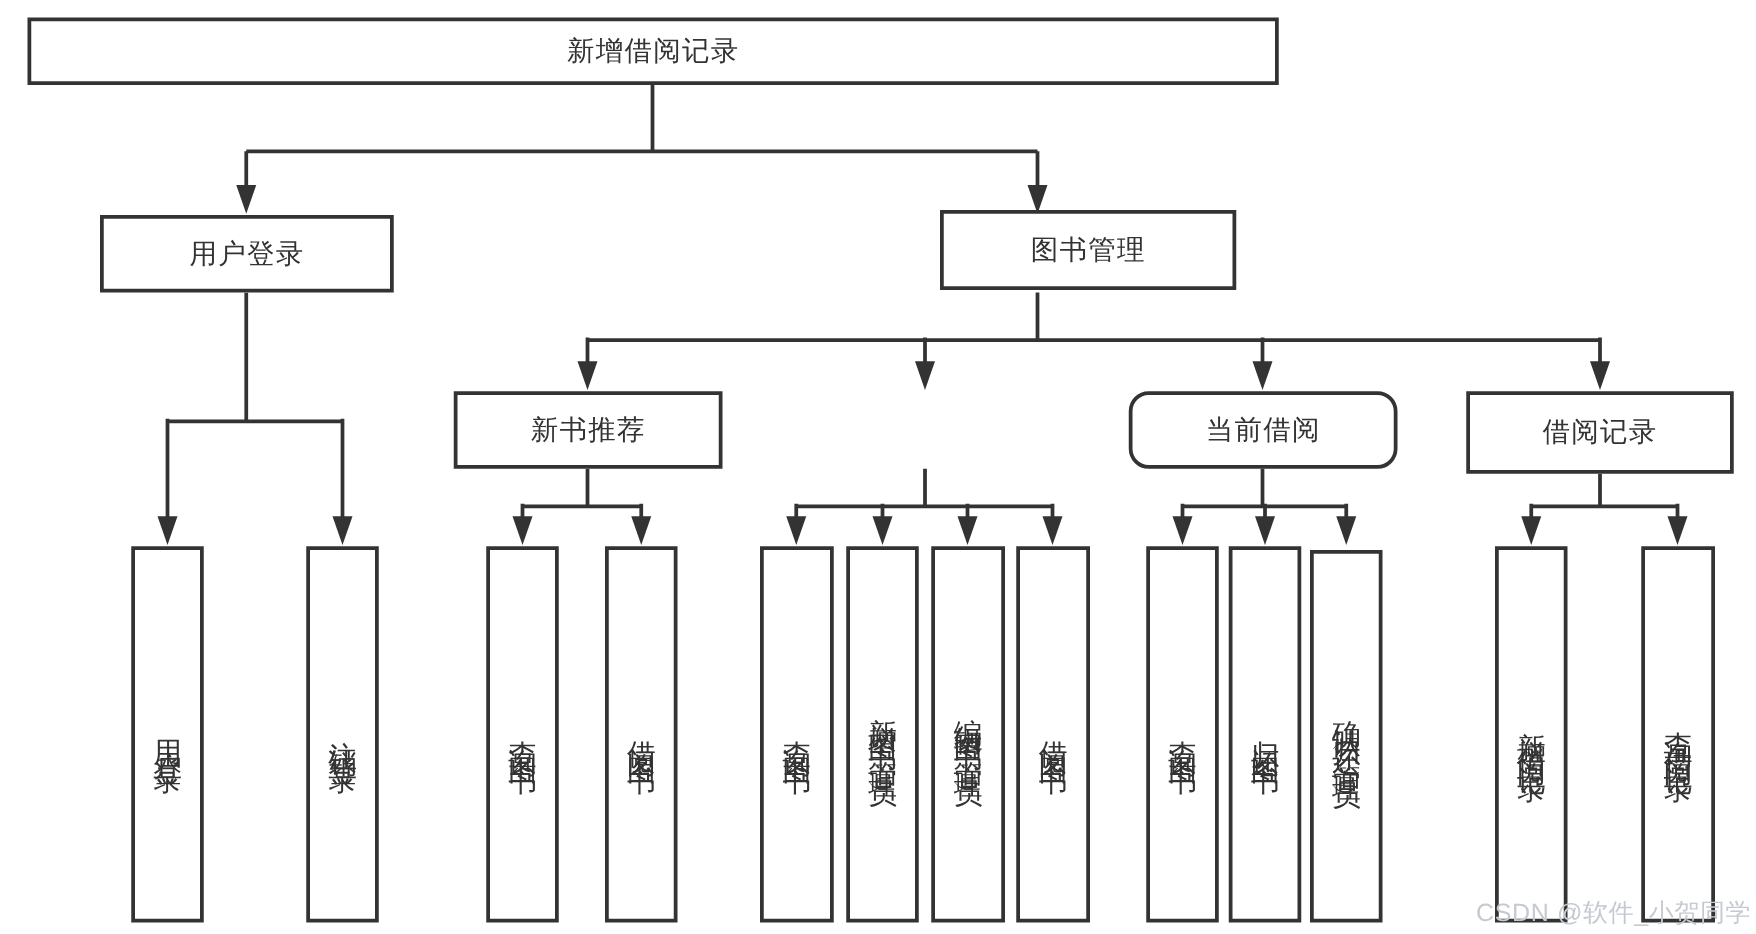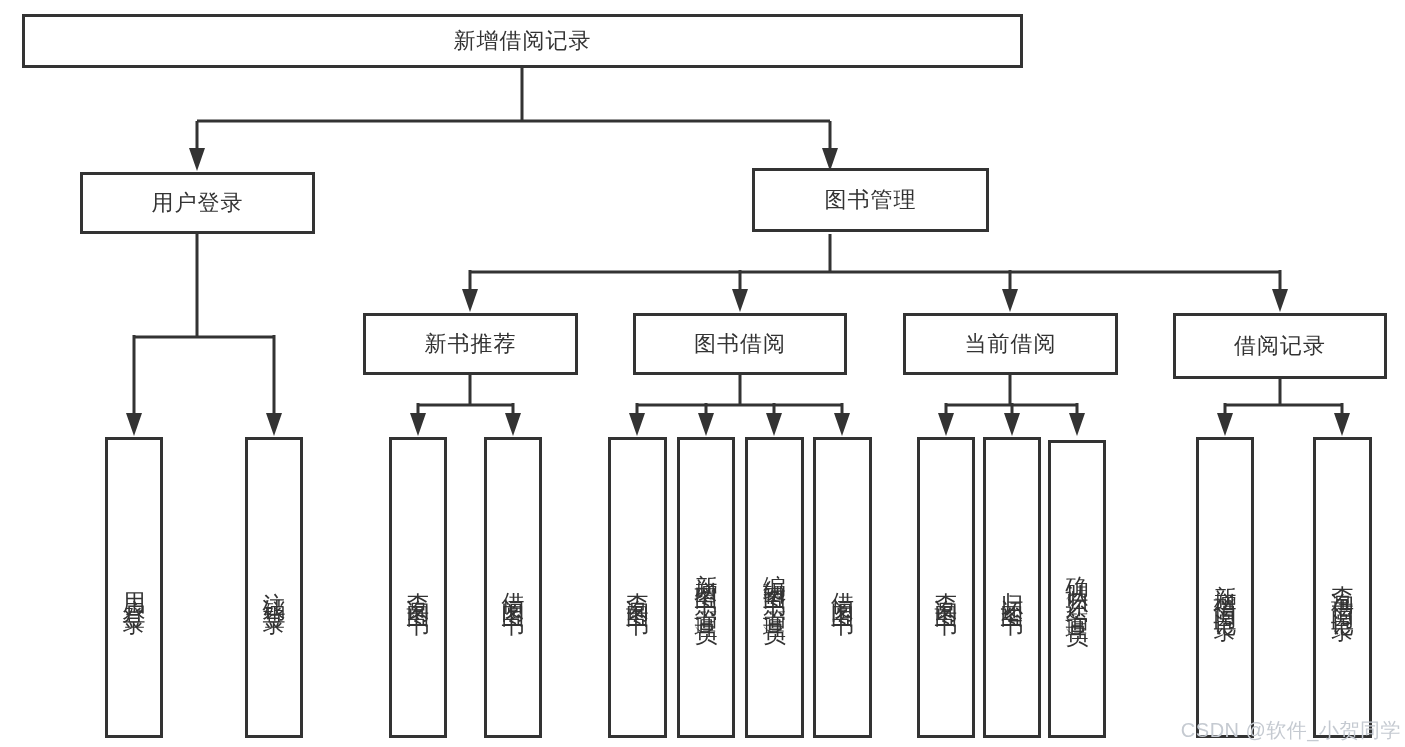--- a/index.html
+++ b/index.html
@@ -98,22 +98,21 @@
       <use href="#arrowhead" x="1342" y="436"></use>
     </g>
   </svg>
 
   <div class="box h" style="left:22px; top:14px; width:1001px; height:54px;">新增借阅记录</div>
 
   <div class="box h" style="left:80px; top:172px; width:235px; height:62px;">用户登录</div>
   <div class="box h" style="left:752px; top:168px; width:237px; height:64px;">图书管理</div>
 
   <div class="box h" style="left:363px; top:313px; width:215px; height:62px;">新书推荐</div>
-  <div class="box h" style="left:633px; top:313px; width:214px; height:62px;">图书借阅</div>
-  <div class="box h" style="left:903px; top:313px; width:215px; height:62px;">当前借阅</div>
+  <div class="box h" style="left:903px; top:313px; width:215px; height:62px;border-radius:16px;">当前借阅</div>
   <div class="box h" style="left:1173px; top:313px; width:214px; height:66px;">借阅记录</div>
 
   <div class="box v" style="left:105px; top:437px; width:58px; height:301px;">用户登录</div>
   <div class="box v" style="left:245px; top:437px; width:58px; height:301px;">注销登录</div>
 
   <div class="box v" style="left:389px; top:437px; width:58px; height:301px;">查询图书</div>
   <div class="box v" style="left:484px; top:437px; width:58px; height:301px;">借阅图书</div>
 
   <div class="box v" style="left:608px; top:437px; width:59px; height:301px;">查询图书</div>
   <div class="box v" style="left:677px; top:437px; width:58px; height:301px;">新增图书（管理员）</div>

